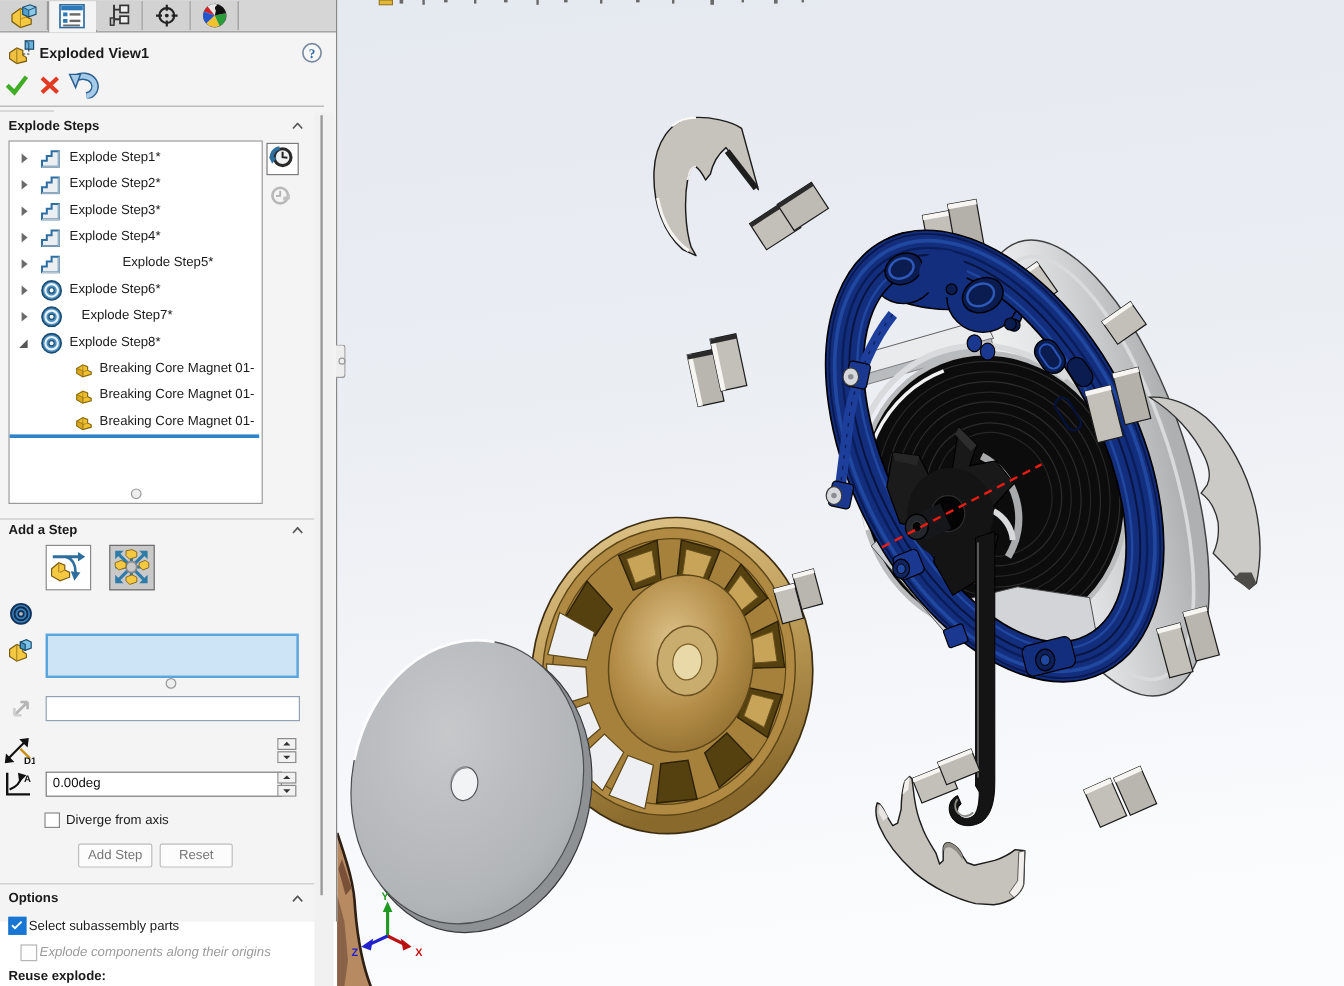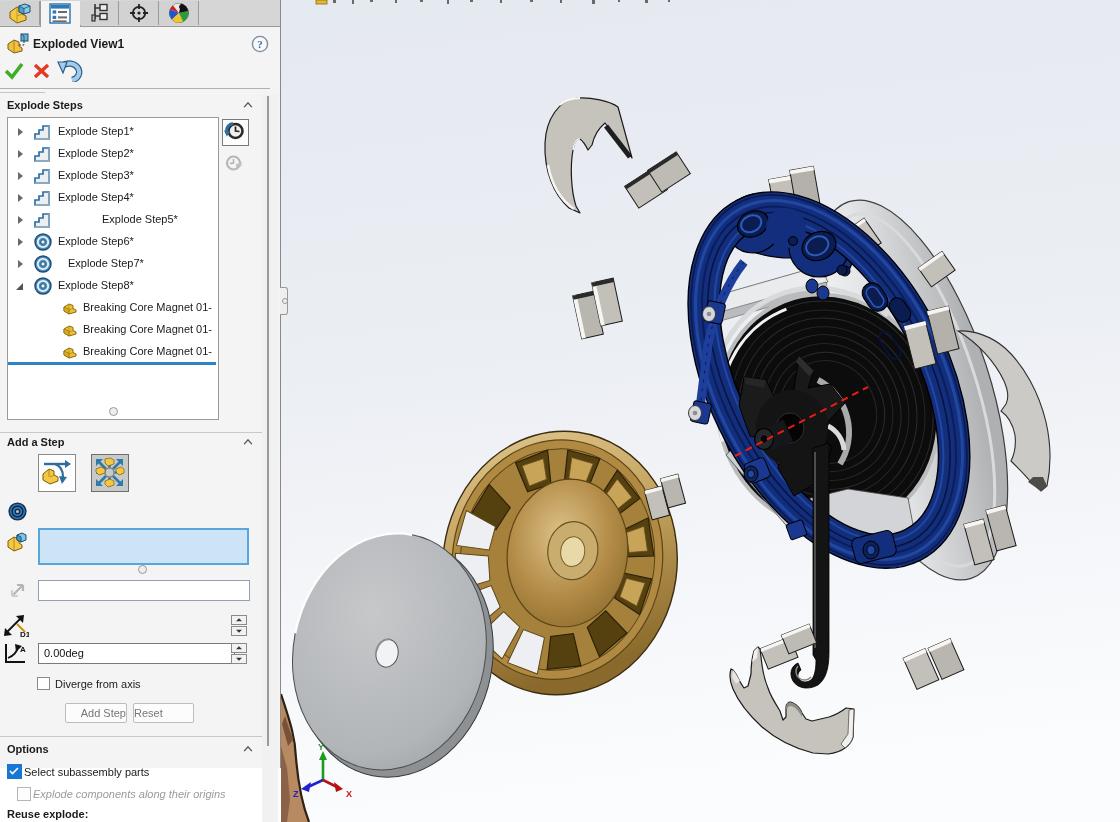--- a/index.html
+++ b/index.html
@@ -587,22 +587,22 @@
 </svg>
 <div class="field" style="left:38px;top:643px;width:190px;height:19px;">0.00deg</div>
 <svg class="abs" style="left:231px;top:643px" width="17" height="21" viewBox="0 0 17 21">
 <rect x="0.5" y="0.5" width="15" height="9" fill="#f2f2f2" stroke="#8a8a8a"></rect>
 <rect x="0.5" y="11.5" width="15" height="9" fill="#f2f2f2" stroke="#8a8a8a"></rect>
 <path d="M5,6.2 L8,3.2 L11,6.2 Z" fill="#333"></path>
 <path d="M5,14.8 L8,17.8 L11,14.8 Z" fill="#333"></path>
       </svg>
 <div class="abs" style="left:37px;top:677px;width:11px;height:11px;background:#fff;border:1px solid #8a8a8a;"></div>
 <div class="abs txt" style="left:55px;top:678px;text-align:center;">Diverge from axis</div>
-<div class="abs" style="left:65px;top:703px;width:60px;height:18px;background:#fcfcfc;border:1px solid #bdbdbd;border-radius:2px;color:#777;font-size:11px;text-align:right;line-height:18px;">Add Step</div>
-<div class="abs" style="left:133px;top:703px;width:59px;height:18px;background:#fcfcfc;border:1px solid #bdbdbd;border-radius:2px;color:#777;font-size:11px;line-height:18px;">Reset</div>
+<div class="abs" style="left:65px;top:703px;width:60px;height:18px;background:#fcfcfc;border:1px solid #bdbdbd;border-radius:2px;color:#777;font-size:11px;text-align:center;line-height:18px;">Add Step</div>
+<div class="abs" style="left:133px;top:703px;width:59px;height:18px;background:#fcfcfc;border:1px solid #bdbdbd;border-radius:2px;color:#777;font-size:11px;text-align:center;line-height:18px;">Reset</div>
 
 <div class="abs" style="left:0;top:736px;width:262px;height:1px;background:#c8c8c8;"></div>
 <div class="abs hdr" style="left:7px;top:743px;">Options</div>
 <svg class="abs chev" style="left:243px;top:746px" width="11" height="7" viewBox="0 0 11 7">
         <path d="M1,6 L5.5,1 L10,6" fill="none" stroke="#555" stroke-width="1.6"></path>
       </svg>
 <div class="abs" style="left:7px;top:764px;width:13px;height:13px;background:#1976d2;border:1px solid #1976d2;"></div>
 <svg class="abs" style="left:9px;top:767px" width="10" height="8" viewBox="0 0 10 8">
         <path d="M1,4 L3.5,6.5 L9,1" fill="none" stroke="#fff" stroke-width="1.6"></path>
       </svg>

